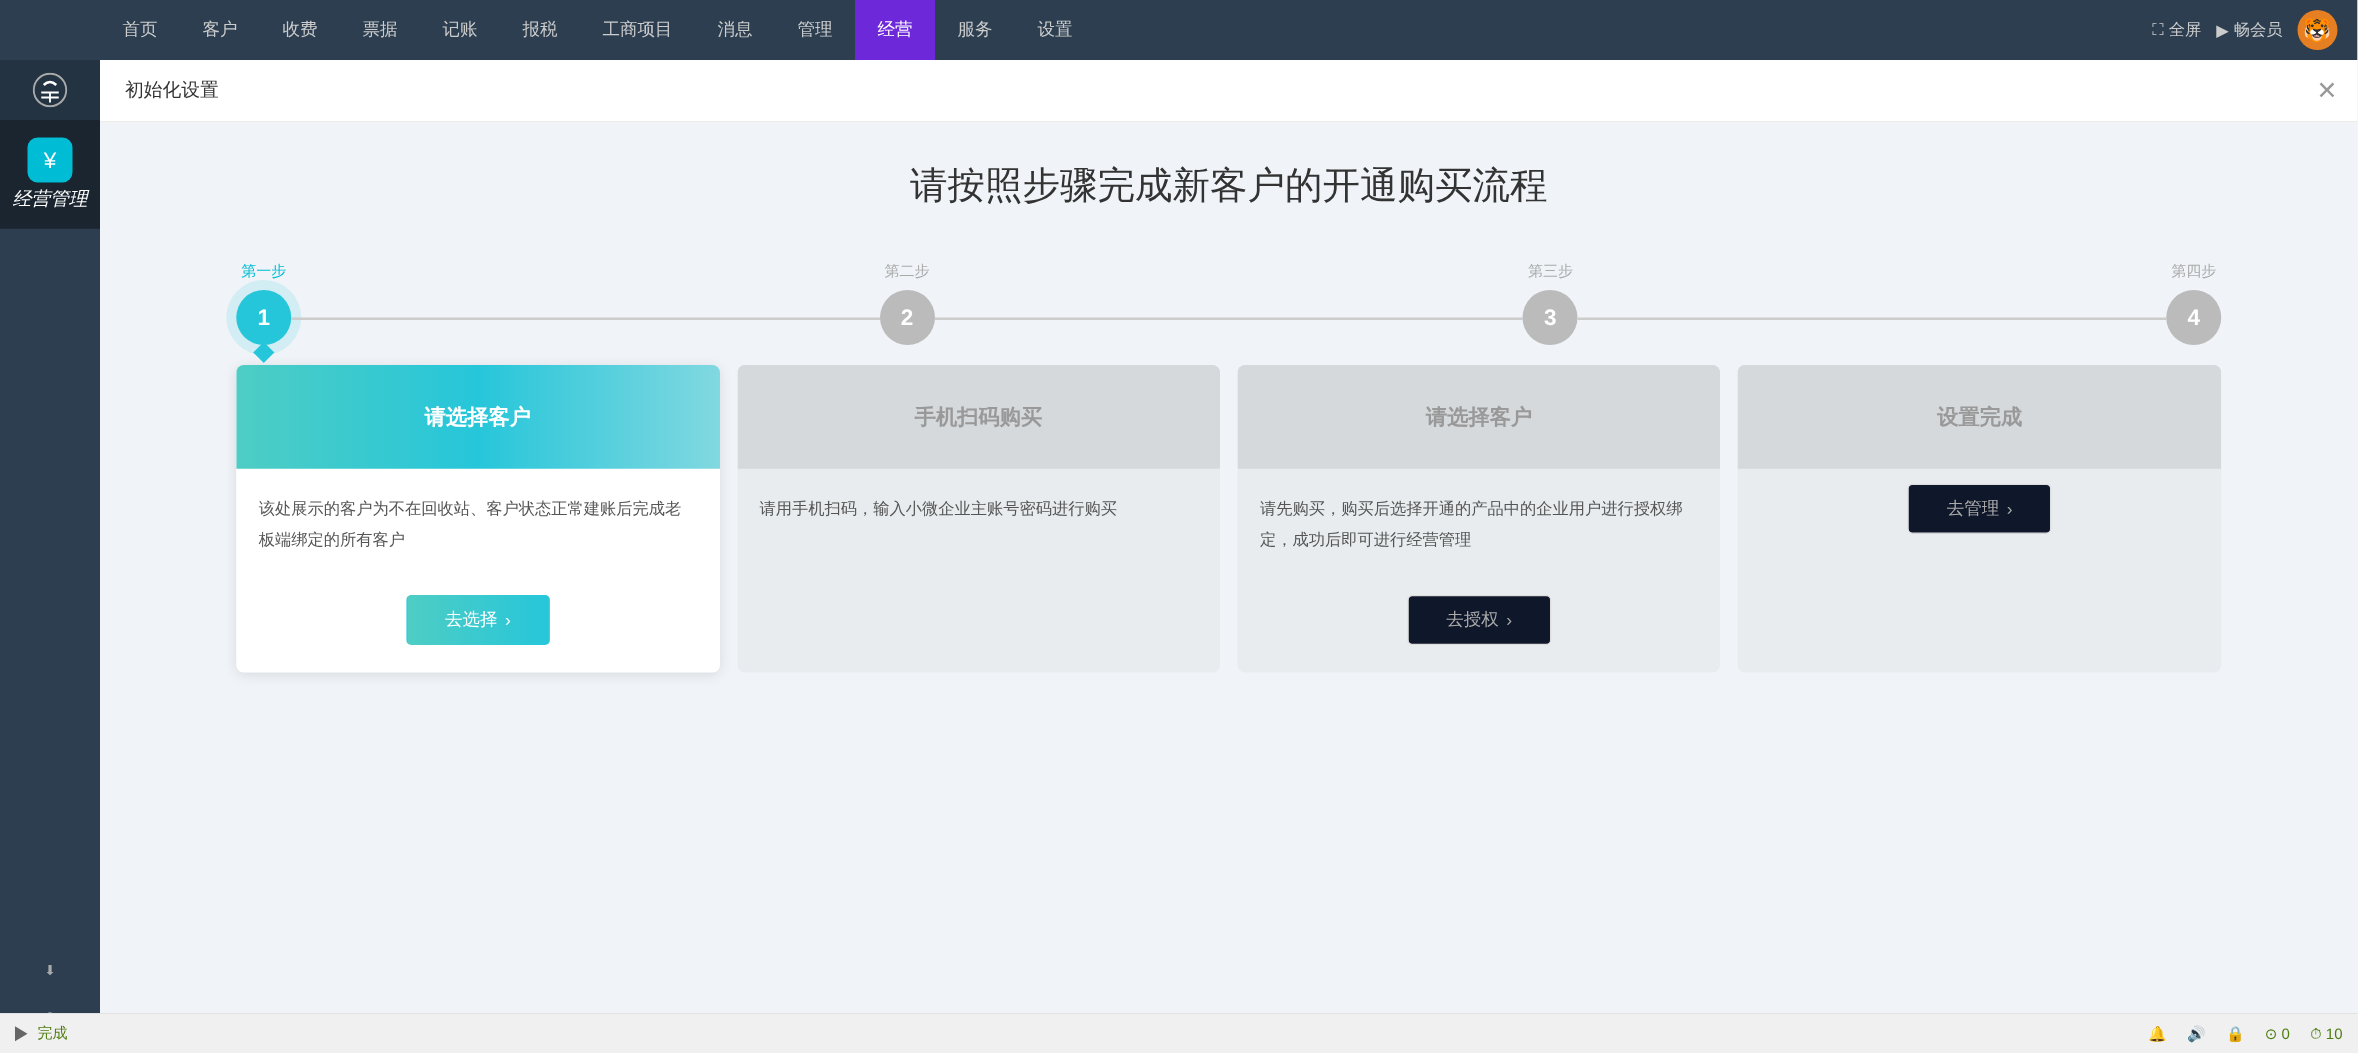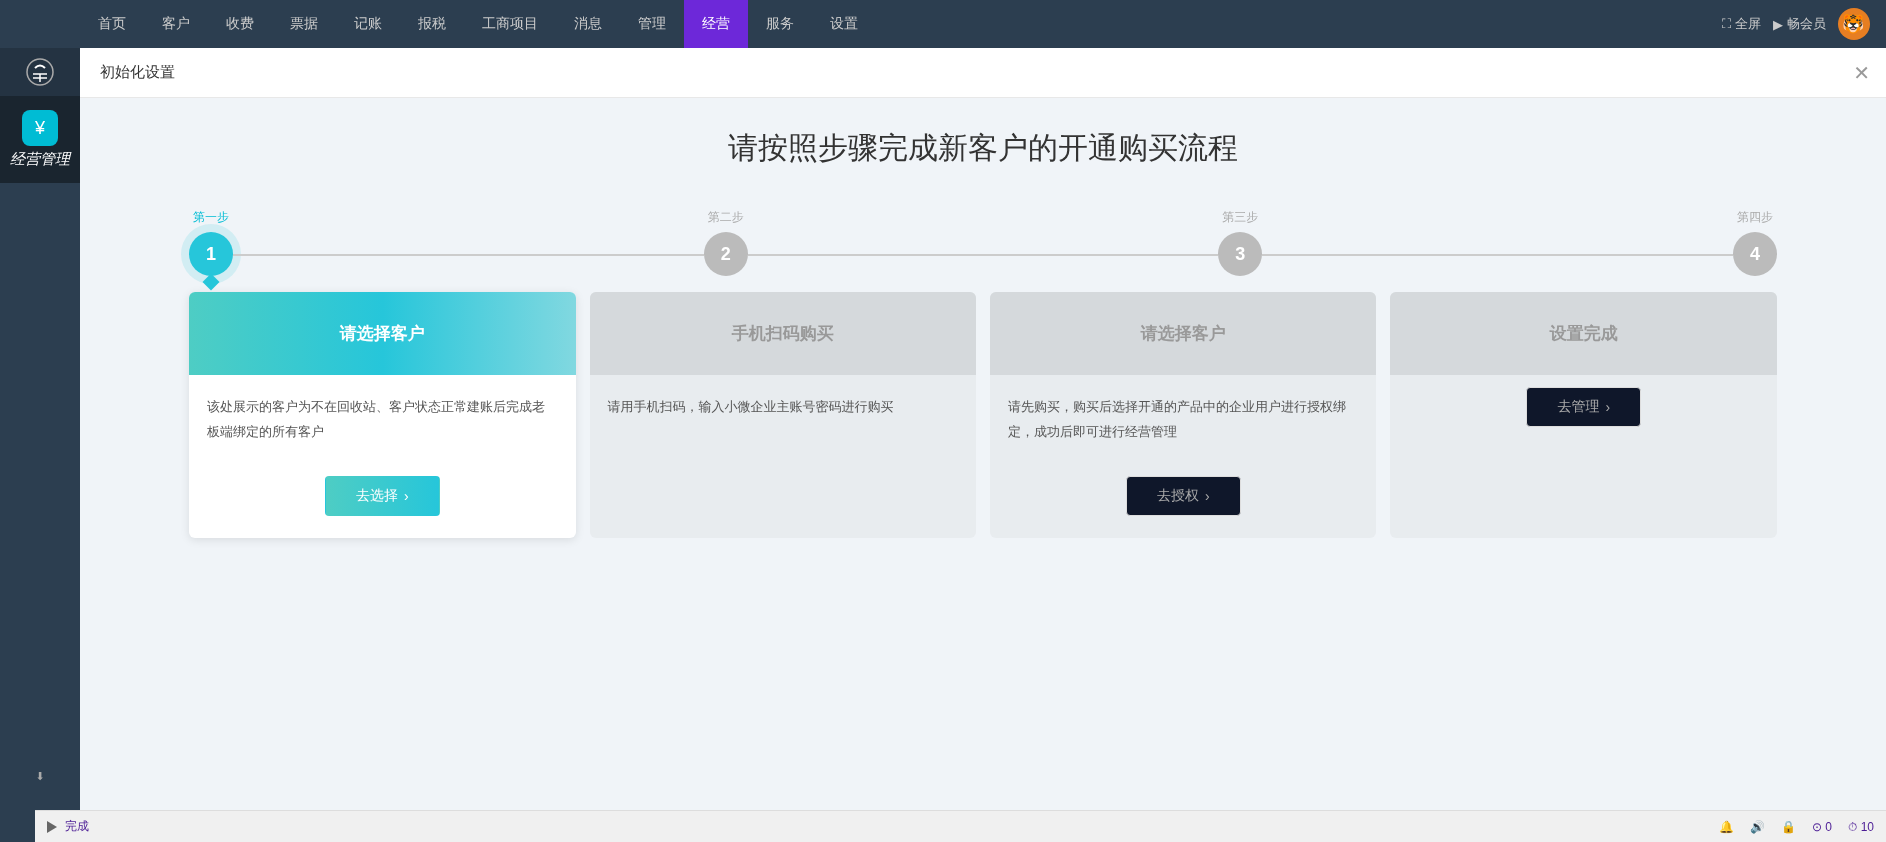--- a/index.html
+++ b/index.html
@@ -167,23 +167,22 @@
       bottom: 0;
       left: 0;
       right: 0;
       height: 32px;
       background: #f0f0f0;
       border-top: 1px solid #ddd;
       display: flex;
       align-items: center;
       padding: 0 12px;
       font-size: 12px;
-      color: #4c1d95;
+      color: #4d7c0f;
       z-index: 100;
-      margin-left: 35px;
     }
     .status-bar .status-left {
       display: flex;
       align-items: center;
       gap: 8px;
     }
     .status-bar .status-right {
       margin-left: auto;
       display: flex;
       align-items: center;

